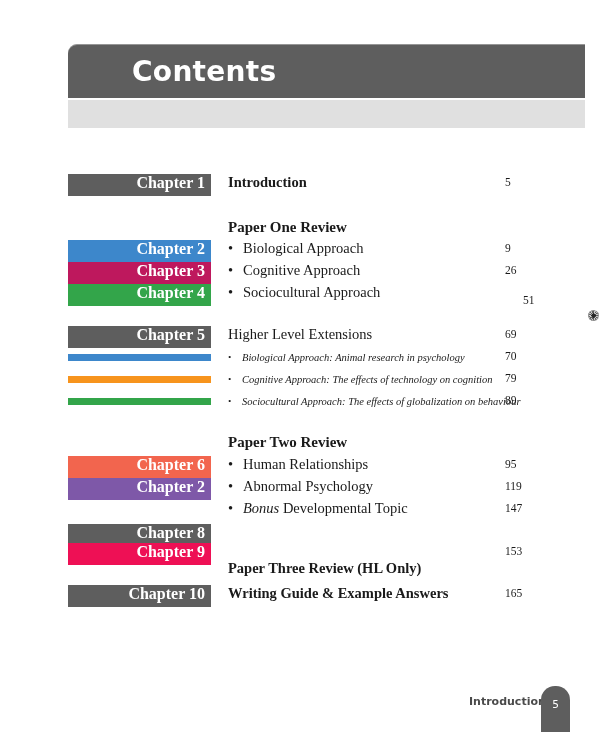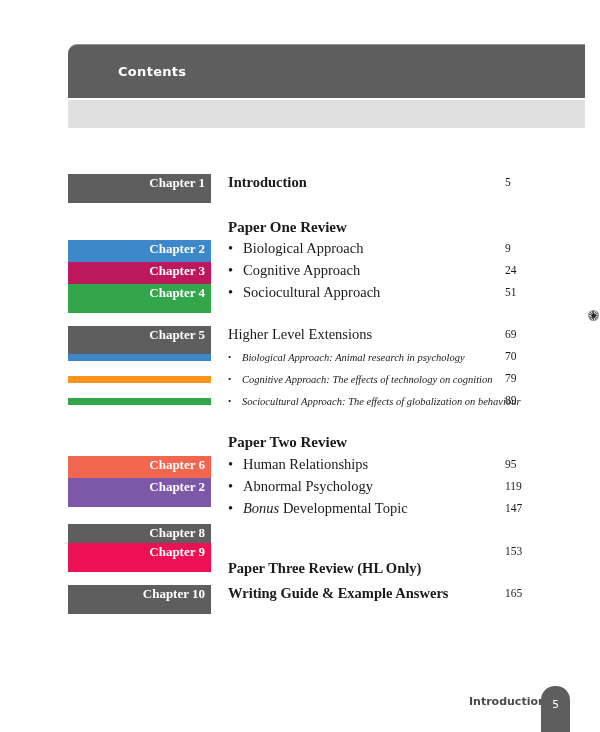--- a/index.html
+++ b/index.html
@@ -24,27 +24,27 @@
   }
   #header-bar {
     height: 54px;
     background: #5e5e5e;
     border-top-left-radius: 9px;
     position: relative;
     box-shadow: 0 1px 0 rgba(255,255,255,0.35) inset;
   }
   #header-title {
     position: absolute;
-    left: 50px;
+    left: 64px;
     top: 50%;
     transform: translateY(-50%);
     color: #ffffff;
     font-family: "DejaVu Sans", sans-serif;
     font-weight: bold;
-    font-size: 13px;
+    font-size: 28px;
     letter-spacing: 0.3px;
   }
   #header-subbar {
     height: 28px;
     background: #e0e0e0;
     margin-top: 2px;
   }
 
   
   #toc {
@@ -52,28 +52,28 @@
     left: 0;
     top: 0;
     width: 600px;
   }
 
   
   .chip {
     position: absolute;
     left: 68px;
     width: 143px;
-    height: 29px;
+    height: 22px;
     box-sizing: border-box;
     text-align: right;
     padding-right: 6px;
     color: #ffffff;
     font-family: "Liberation Serif", serif;
     font-weight: bold;
-    font-size: 13px;
+    font-size: 16px;
     line-height: 17px;
     white-space: nowrap;
     overflow: hidden;
   }
   .chip.thin {
     height: 7px;
     line-height: 7px;
     font-size: 0;
   }
 
@@ -186,24 +186,24 @@
 <div id="toc">
     <div class="chip" style="top: 174px; background: rgb(94, 94, 94);">Chapter 1</div>
     <div class="title bold" style="top: 174px;"><span>Introduction</span></div>
     <div class="pagenum" style="top: 174px;">5</div>
     <div class="section-head" style="top: 219px;">Paper One Review</div>
     <div class="chip" style="top: 240px; background: rgb(61, 135, 203);">Chapter 2</div>
     <div class="title bulleted" style="top: 240px;"><span class="bullet">•</span><span>Biological Approach</span></div>
     <div class="pagenum" style="top: 240px;">9</div>
     <div class="chip" style="top: 262px; background: #be185d;">Chapter 3</div>
     <div class="title bulleted" style="top: 262px;"><span class="bullet">•</span><span>Cognitive Approach</span></div>
-    <div class="pagenum" style="top: 262px;">24</div>
+    <div class="pagenum" style="top: 262px;">26</div>
     <div class="chip" style="top: 284px; background: rgb(51, 165, 74);">Chapter 4</div>
     <div class="title bulleted" style="top: 284px;"><span class="bullet">•</span><span>Sociocultural Approach</span></div>
-    <div class="pagenum" style="top: 284px;">51</div>
+    <div class="pagenum" style="top: 292px; margin-left: 18px;">51</div>
     <div class="chip" style="top: 326px; background: rgb(94, 94, 94);">Chapter 5</div>
     <div class="title" style="top: 326px;"><span>Higher Level Extensions</span></div>
     <div class="pagenum" style="top: 326px;">69</div>
     <div class="chip thin" style="top: 354px; background: rgb(61, 135, 203);"></div>
     <div class="title sub bulleted" style="top: 350px;"><span class="bullet">•</span><span>Biological Approach: Animal research in psychology</span></div>
     <div class="pagenum" style="top: 348px;">70</div>
     <div class="chip thin" style="top: 376px; background: rgb(247, 148, 29);"></div>
     <div class="title sub bulleted" style="top: 372px;"><span class="bullet">•</span><span>Cognitive Approach: The effects of technology on cognition</span></div>
     <div class="pagenum" style="top: 370px;">79</div>
     <div class="chip thin" style="top: 398px; background: rgb(51, 165, 74);"></div>

